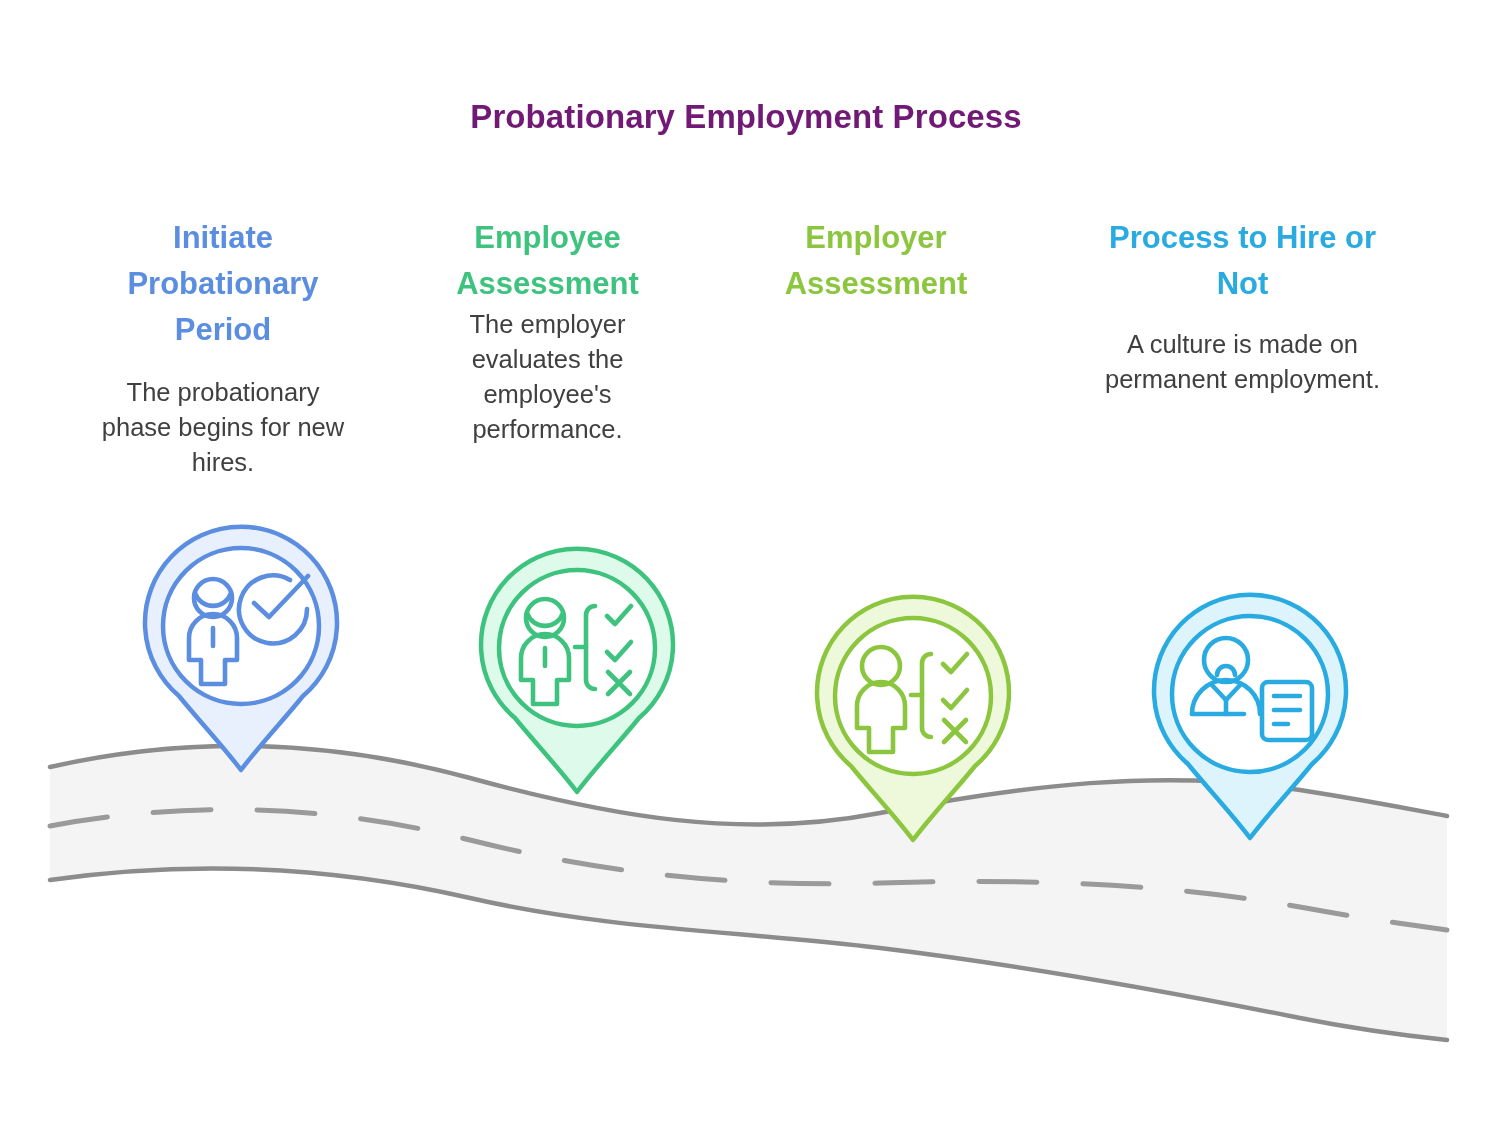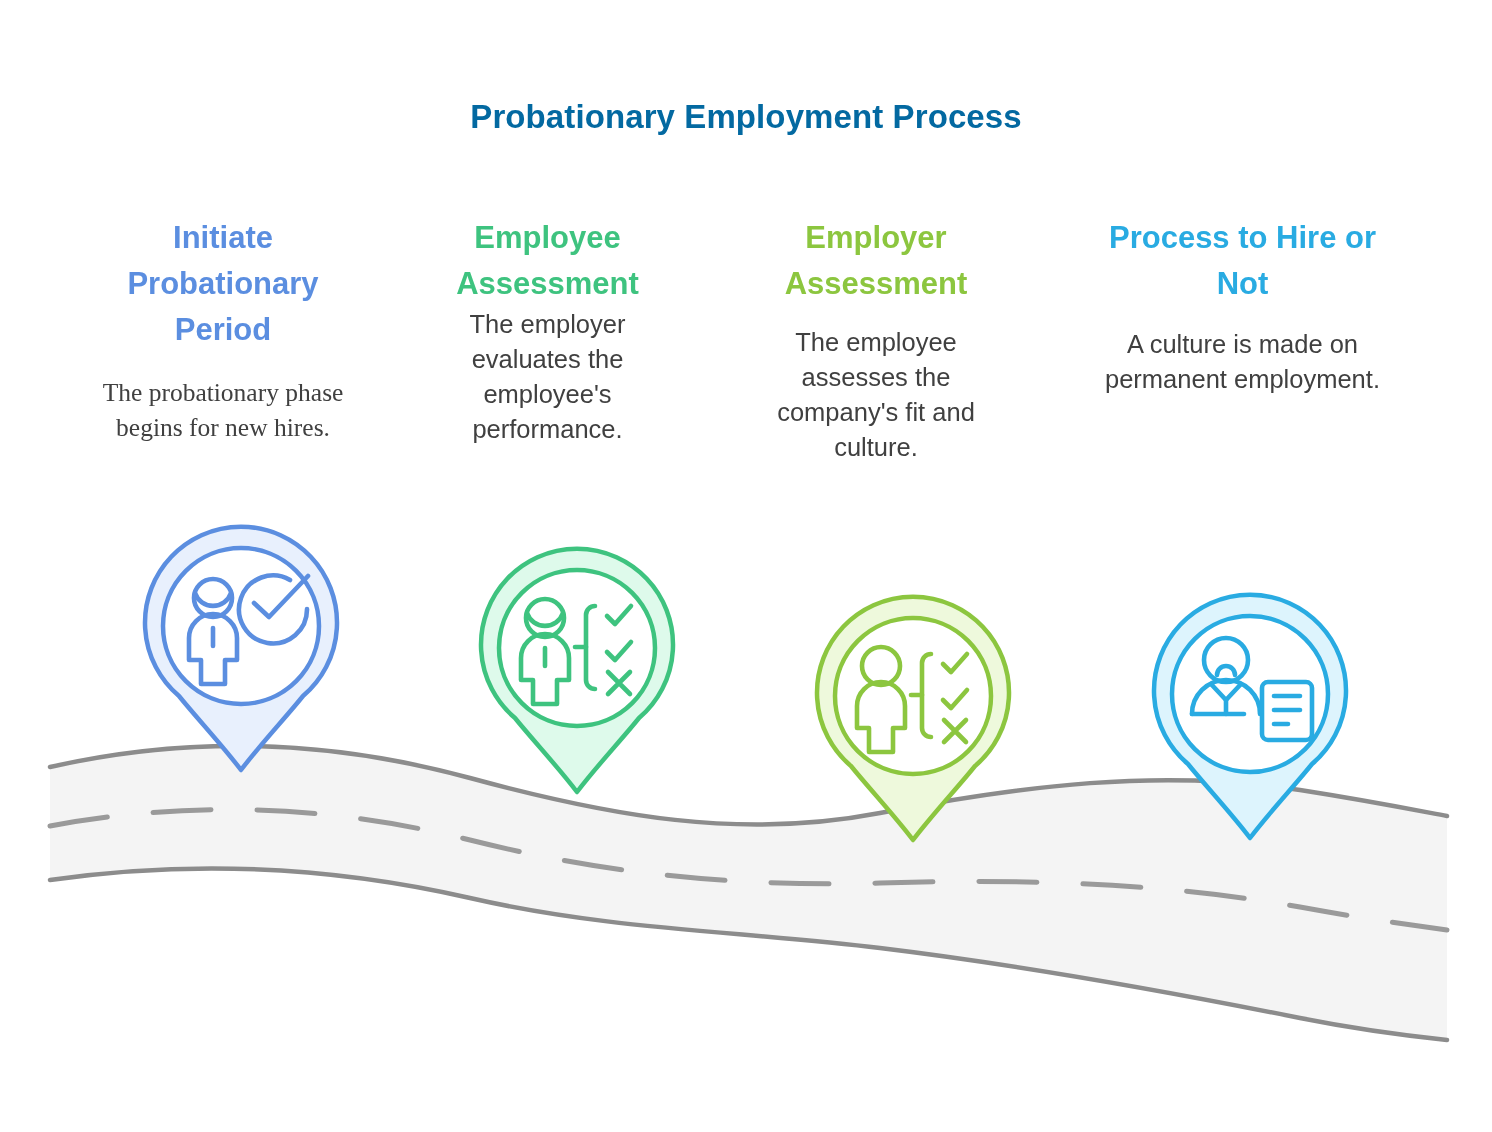--- a/index.html
+++ b/index.html
@@ -21,21 +21,21 @@
 
   
   #title {
     position: absolute;
     left: 0;
     top: 98px;
     width: 1492px;
     text-align: center;
     font-size: 33px;
     font-weight: bold;
-    color: #0369a1;
+    color: #701a75;
     letter-spacing: 0.1px;
   }
 
   
   .step-col {
     position: absolute;
     top: 215px;
     width: 260px;
     text-align: center;
   }
@@ -49,21 +49,21 @@
     font-weight: bold;
     line-height: 46px;
     margin: 0;
   }
   .step-desc {
     font-size: 25.5px;
     line-height: 35px;
     color: #404040;
     margin: 0;
   }
-  #col-0 .step-desc { margin-top: 22px; font-family: Liberation Serif, serif; }
+  #col-0 .step-desc { margin-top: 22px; }
   #col-1 .step-desc { }
   #col-2 .step-desc { margin-top: 18px; }
   #col-3 .step-desc { margin-top: 20px; }
 
   
   #road-layer, #pins-layer {
     position: absolute;
     left: 0;
     top: 0;
     width: 1492px;
@@ -84,21 +84,20 @@
     <div class="step-desc">The probationary phase begins for new hires.</div>
   </div>
 
   <div class="step-col" id="col-1">
     <div class="step-heading" style="color: rgb(62, 195, 127);">Employee Assessment</div>
     <div class="step-desc">The employer evaluates the employee's performance.</div>
   </div>
 
   <div class="step-col" id="col-2">
     <div class="step-heading" style="color: rgb(140, 198, 63);">Employer Assessment</div>
-    <div class="step-desc">The employee assesses the company's fit and culture.</div>
   </div>
 
   <div class="step-col" id="col-3">
     <div class="step-heading" style="color: rgb(41, 171, 226);">Process to Hire or Not</div>
     <div class="step-desc">A culture is made on permanent employment.</div>
   </div>
 
   <svg id="road-layer" viewBox="0 0 1492 1132">
 
     <path id="road-body" d="M 50,767

